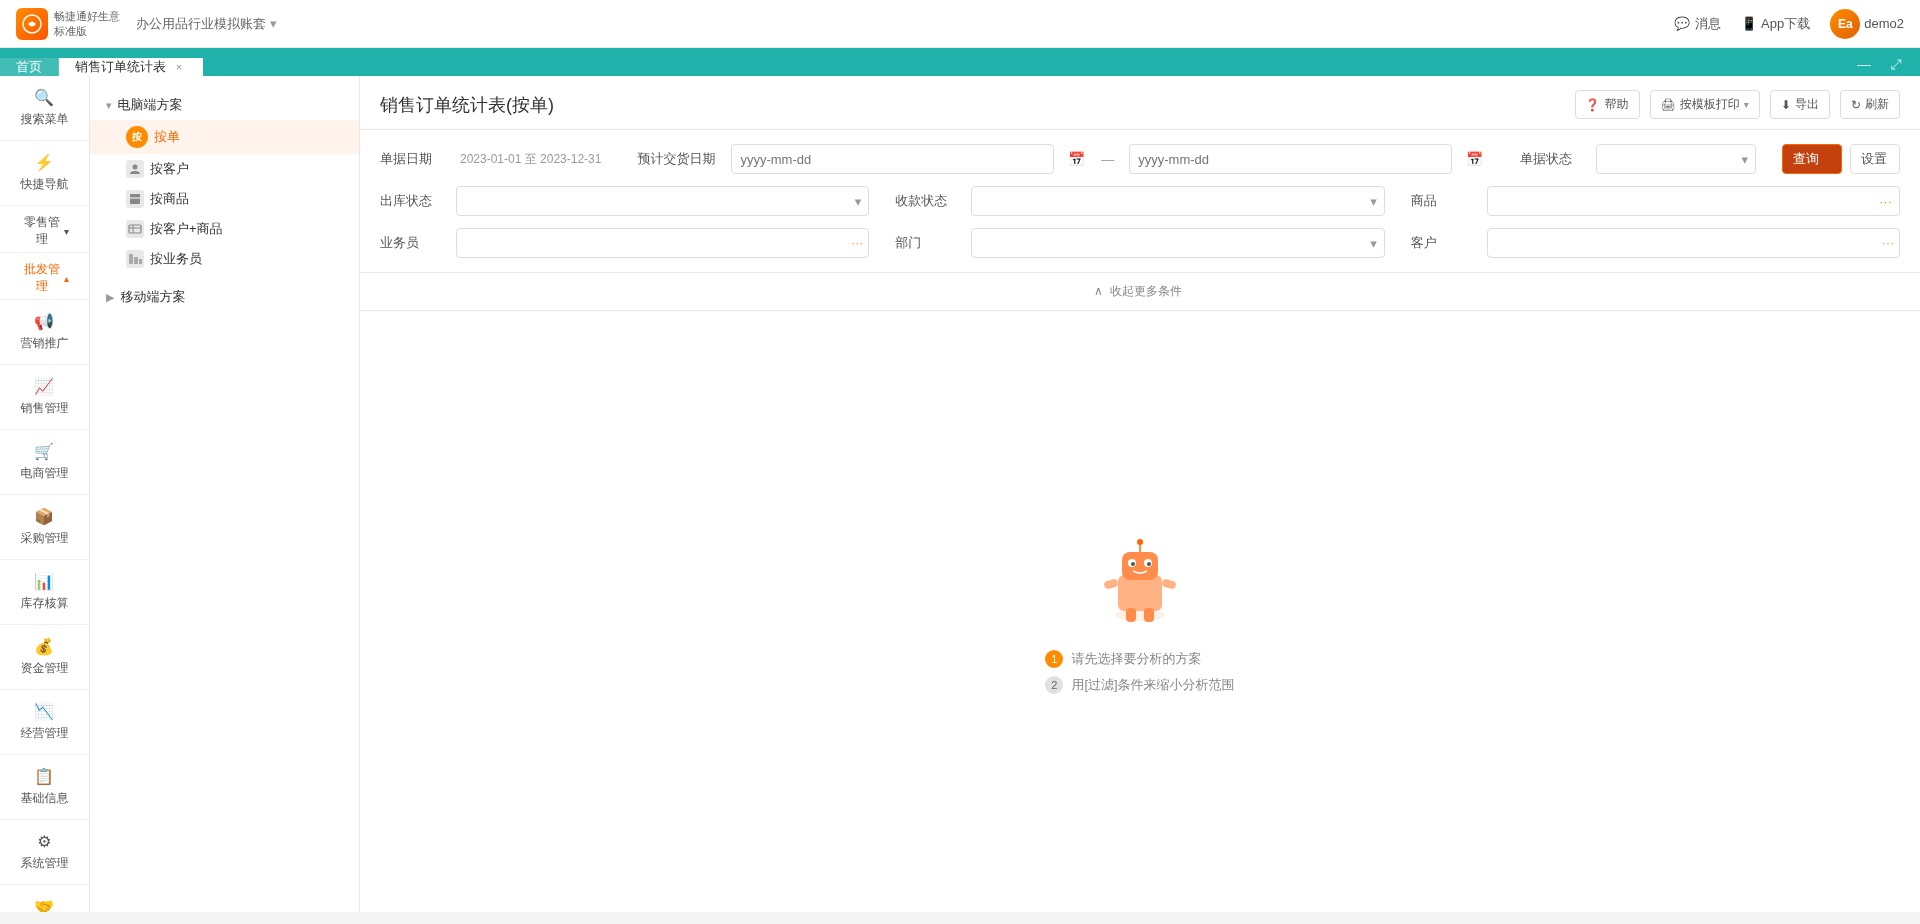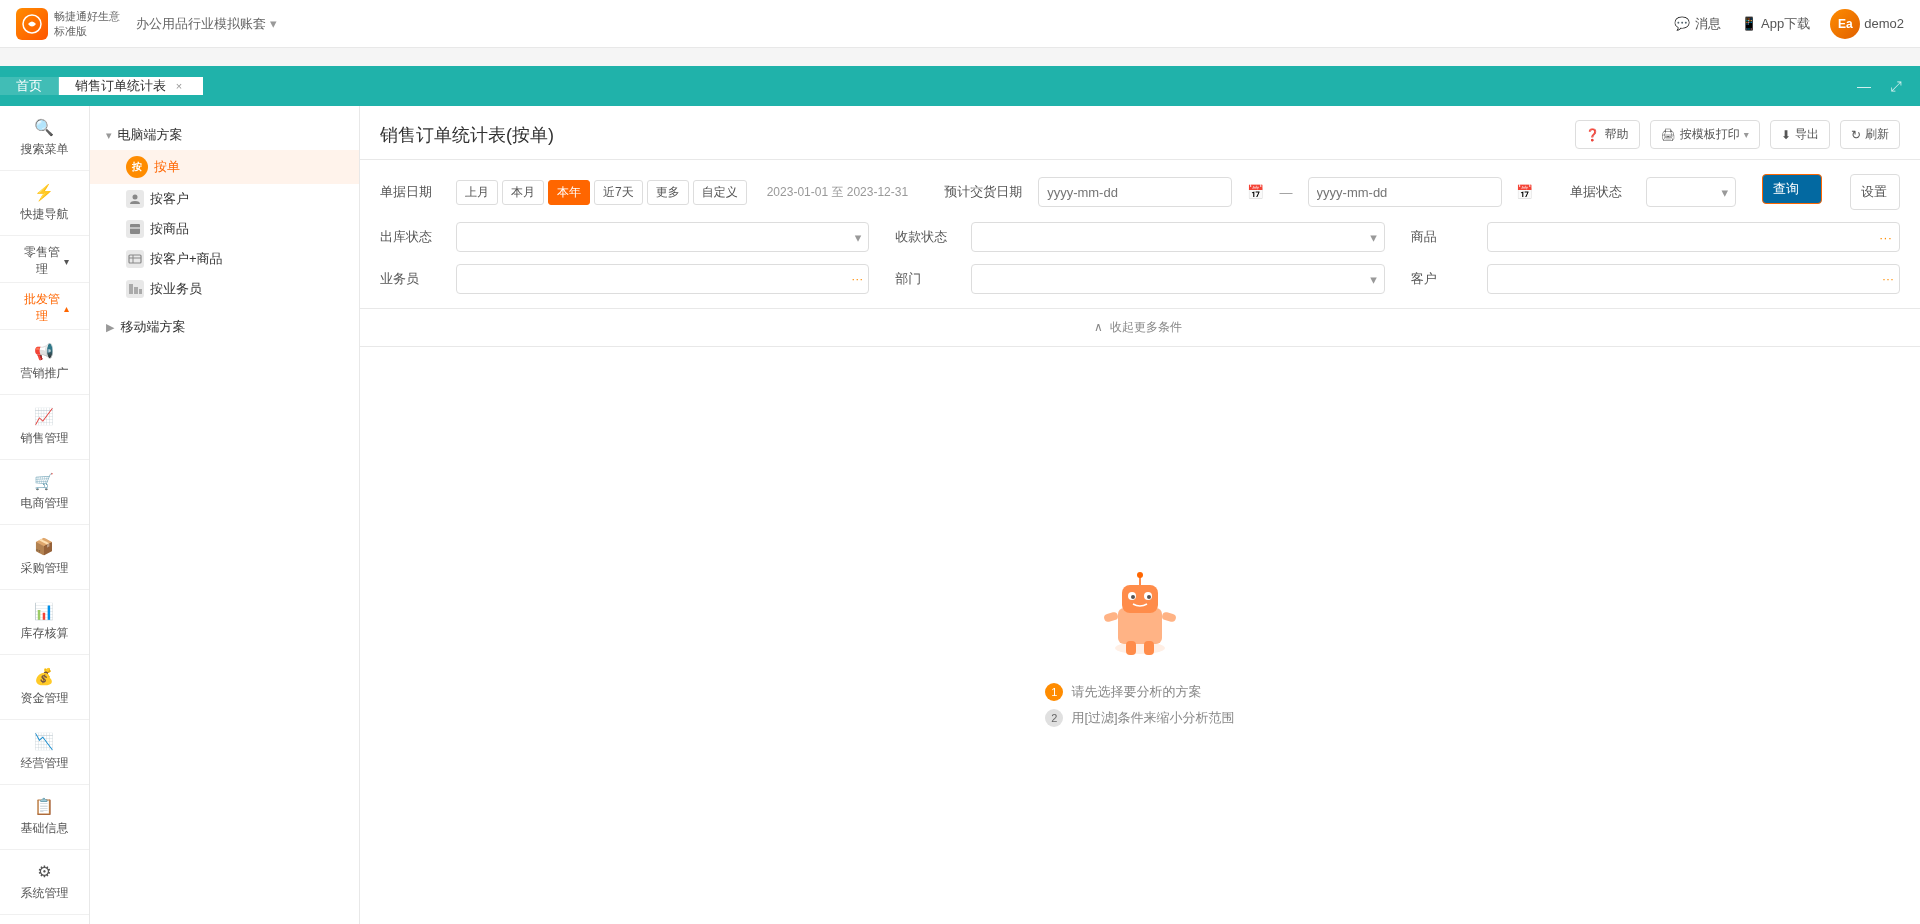--- a/index.html
+++ b/index.html
@@ -52,25 +52,24 @@
     }
     .topbar-avatar {
       width: 30px; height: 30px; border-radius: 50%;
       background: linear-gradient(135deg, #ff8c00, #e06000);
       display: flex; align-items: center; justify-content: center;
       color: #fff; font-size: 12px; font-weight: bold;
     }
 
     
     .tabbar {
-      height: 40px;
+      height: 28px;
       background: #20b2aa;
       display: flex;
-      align-items: center;
-      margin-top: 18px;
+      align-items: flex-end;
     }
     .tabbar-tab {
       display: flex;
       align-items: center;
       padding: 0 16px;
       gap: 6px;
       cursor: pointer;
       font-size: 13px;
       color: rgba(255,255,255,0.85);
       border-right: 1px solid rgba(255,255,255,0.15);
@@ -230,21 +229,21 @@
       display: flex; align-items: center; gap: 4px;
       padding: 5px 10px;
       border: 1px solid #ddd;
       border-radius: 4px;
       background: #fff;
       cursor: pointer;
       font-size: 12px;
       color: #555;
     }
     .page-action-btn.primary {
-      background: #0369a1;
+      background: #c2410c;
       border-color: #ff6600;
       color: #fff;
     }
 
     
     .filter-area {
       background: #fff;
       padding: 14px 20px;
       border-bottom: 1px solid #e8e8e8;
     }
@@ -582,48 +581,40 @@
             <span>↻</span>
             <span>刷新</span>
           </button>
         </div>
       </div>
 
       <div class="filter-area">
 
         <div class="filter-row">
           <span class="filter-label">单据日期</span>
-          <div class="date-buttons">
-            <button class="date-btn">上月</button>
-            <button class="date-btn">本月</button>
-            <button class="date-btn active">本年</button>
-            <button class="date-btn">近7天</button>
-            <button class="date-btn">更多</button>
-            <button class="date-btn">自定义</button>
-          </div>
           <span class="date-range-text">2023-01-01 至 2023-12-31</span>
 
           <span class="filter-label" style="margin-left:20px;">预计交货日期</span>
           <div class="filter-date-wrap">
             <input class="filter-date-input" type="text" placeholder="yyyy-mm-dd" style="">
             <span class="filter-date-icon">📅</span>
             <span class="filter-date-sep">—</span>
             <input class="filter-date-input" type="text" placeholder="yyyy-mm-dd" style="">
             <span class="filter-date-icon">📅</span>
           </div>
 
           <span class="filter-label" style="margin-left:20px;">单据状态</span>
           <div class="filter-select-wrap" style="max-width:160px;">
             <select></select>
             <span class="filter-select-arrow">▾</span>
           </div>
 
           <div style="display:flex;gap:8px;margin-left:10px;">
             <button class="page-action-btn primary" style="min-width:60px;height:30px;font-size:13px;">查询</button>
-            <button class="page-action-btn" style="min-width:50px;height:36px;font-size:13px;margin-left:20px;">设置</button>
+            <button class="page-action-btn" style="min-width:50px;height:30px;font-size:13px;">设置</button>
           </div>
         </div>
 
         <div class="filter-row">
           <span class="filter-label">出库状态</span>
           <div class="filter-select-wrap">
             <select></select>
             <span class="filter-select-arrow">▾</span>
           </div>
 

